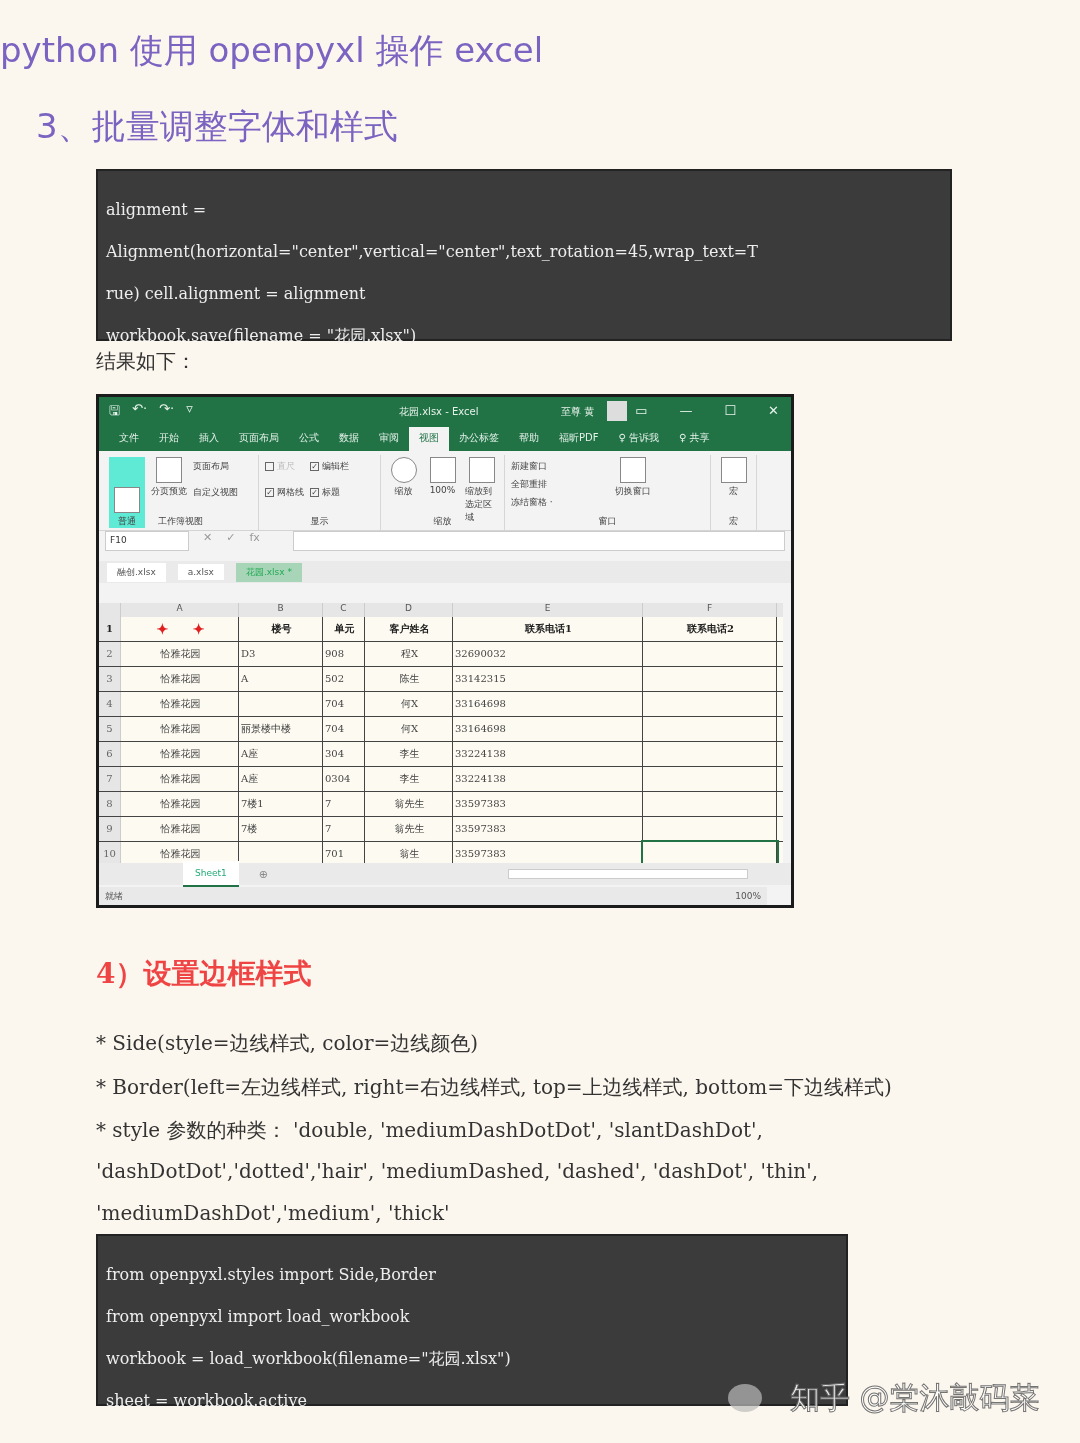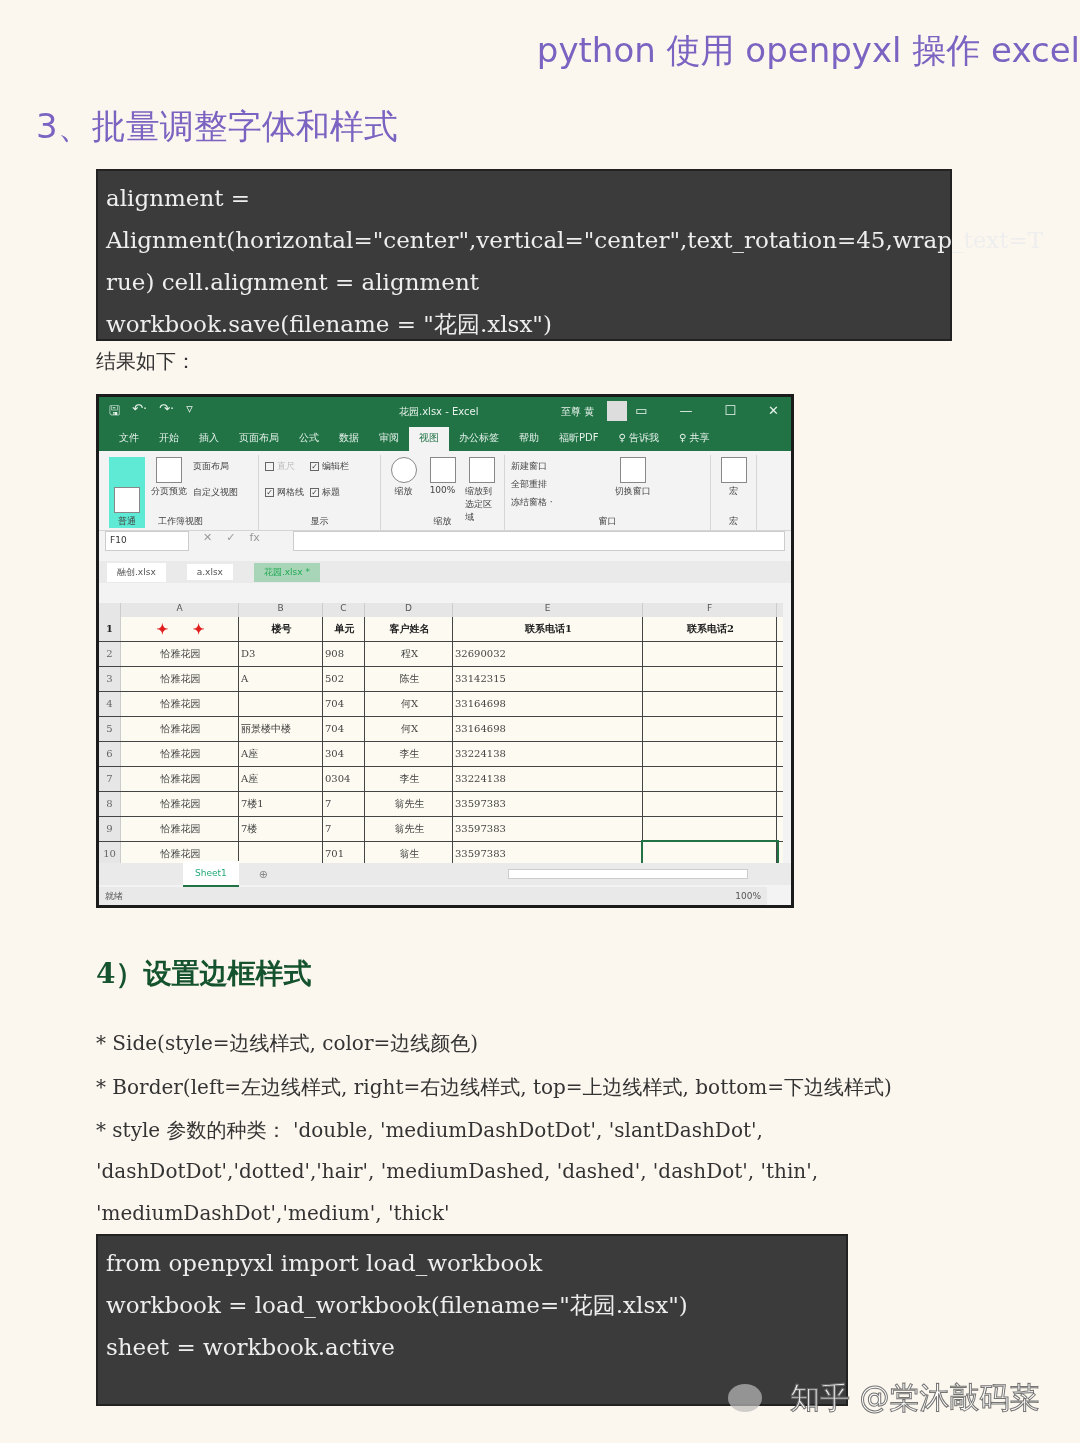--- a/index.html
+++ b/index.html
@@ -1,22 +1,22 @@
 <!DOCTYPE html>
 <html><head>
 <meta charset="utf-8">
 <style>
   * { box-sizing: border-box; margin: 0; padding: 0; }
   html, body { width: 1080px; height: 1443px; background: #fcf7ee; overflow: hidden; }
   body { position: relative; font-family: "DejaVu Sans", sans-serif; color: #333; }
 
-  .title { position: absolute; top: 28px; left: 0; width: 1080px; text-align: right; font-size: 34px; color: #7b63c2; font-family: "DejaVu Sans", sans-serif; }
+  .title { position: absolute; top: 28px; left: 0; width: 1080px; text-align: left; font-size: 34px; color: #7b63c2; font-family: "DejaVu Sans", sans-serif; }
   .section-h { position: absolute; top: 104px; left: 36px; font-size: 34px; color: #7b63c2; }
 
-  .code { position: absolute; background: #3b3b3b; border: 2px solid #222; color: #eee; font-family: "DejaVu Serif", serif; font-size: 23px; padding: 6px 8px; }
+  .code { position: absolute; background: #3b3b3b; border: 2px solid #222; color: #eee; font-family: "DejaVu Serif", serif; font-size: 16px; padding: 18px 8px; }
   .code .line { height: 42px; line-height: 42px; white-space: pre; }
   .code1 { top: 169px; left: 96px; width: 856px; height: 172px; }
   .code2 { top: 1234px; left: 96px; width: 752px; height: 172px; }
 
   .para { position: absolute; font-family: "DejaVu Serif", serif; font-size: 20px; color: #333; white-space: pre; }
 
   
   .excel { position: absolute; top: 394px; left: 96px; width: 698px; height: 514px; border: 3px solid #1b1b1b; background: #f3f3f3; overflow: hidden; font-size: 10px; }
   .xl-title { height: 30px; background: #217346; color: #e8f3ec; display: flex; align-items: center; padding: 0 10px; position: relative; }
   .xl-title .qa { display: flex; gap: 12px; font-size: 13px; }
@@ -35,21 +35,21 @@
   .rbtn.sel { background: #5eead4; justify-content: flex-end; }
   .rsmall { font-size: 9px; color: #444; height: 18px; line-height: 18px; white-space: nowrap; }
   .rsmall.dis { color: #bbb; }
   .chk { display: inline-block; width: 9px; height: 9px; border: 1px solid #666; vertical-align: middle; margin-right: 3px; font-size: 8px; line-height: 8px; text-align: center; }
 
   .fbar { height: 30px; display: flex; padding: 0 6px; gap: 6px; background: #f3f3f3; }
   .namebox { width: 84px; height: 20px; background: #fff; border: 1px solid #ccc; font-size: 9px; padding: 3px 4px; }
   .fbtns { width: 92px; display: flex; gap: 14px; color: #999; font-size: 11px; padding-left: 8px; }
   .finput { flex: 1; height: 20px; background: #fff; border: 1px solid #ccc; }
 
-  .doctabs { height: 22px; display: flex; align-items: center; gap: 21px; padding-left: 8px; background: #eaeaea; }
+  .doctabs { height: 22px; display: flex; align-items: center; gap: 12px; padding-left: 8px; background: #eaeaea; }
   .dtab { font-size: 9px; padding: 3px 10px; background: #fff; color: #555; }
   .dtab.active { background: #a8d5b7; color: #2a5; }
 
   .grid { position: absolute; top: 206px; left: 0; width: 684px; }
   .colhdr { display: flex; height: 14px; background: #e6e6e6; font-size: 9px; color: #555; }
   .colhdr div { text-align: center; border-right: 1px solid #ccc; }
   .rows .row { display: flex; height: 25px; border-bottom: 1.5px solid #444; background: #fdfaf1; }
   .rows .row div { border-right: 1.5px solid #444; font-size: 10px; line-height: 24px; padding-left: 2px; font-family: "DejaVu Serif", serif; color: #444; overflow: hidden; white-space: nowrap; }
   .rows .row div.rn { background: #e6e6e6; color: #666; border-right: 1px solid #ccc; text-align: center; padding: 0; }
   .rows .row div.c { text-align: center; }
@@ -301,27 +301,28 @@
     <span class="sheet">Sheet1</span>
     <span class="addsheet">⊕</span>
     <span class="hscroll"></span>
   </div>
   <div class="statusbar">
     <span>就绪</span>
     <span class="zoom">100%</span>
   </div>
 </div>
 
-<div class="para" style="top:955px;left:96px;font-size:28px;font-weight:bold;color:#14532d;">4）设置边框样式</div>
+<div class="para" style="top:955px;left:96px;font-size:28px;font-weight:bold;color:#ef4444;">4）设置边框样式</div>
 <div class="para" style="top:1030px;left:96px;">* Side(style=边线样式, color=边线颜色)</div>
 <div class="para" style="top:1074px;left:96px;">* Border(left=左边线样式, right=右边线样式, top=上边线样式, bottom=下边线样式)</div>
 <div class="para" style="top:1117px;left:96px;">* style 参数的种类： 'double, 'mediumDashDotDot', 'slantDashDot',</div>
 <div class="para" style="top:1159px;left:96px;">'dashDotDot','dotted','hair', 'mediumDashed, 'dashed', 'dashDot', 'thin',</div>
 <div class="para" style="top:1201px;left:96px;">'mediumDashDot','medium', 'thick'</div>
 
 <div class="code code2">
+  <div class="line">from openpyxl.styles import Side,Border</div>
   <div class="line">from openpyxl import load_workbook</div>
   <div class="line">workbook = load_workbook(filename="花园.xlsx")</div>
   <div class="line">sheet = workbook.active</div>
 </div>
 
 <div class="wm-icon"></div>
 <div class="watermark" style="left:790px;">知乎 @棠沐敲码菜</div>
 
 </body></html>

